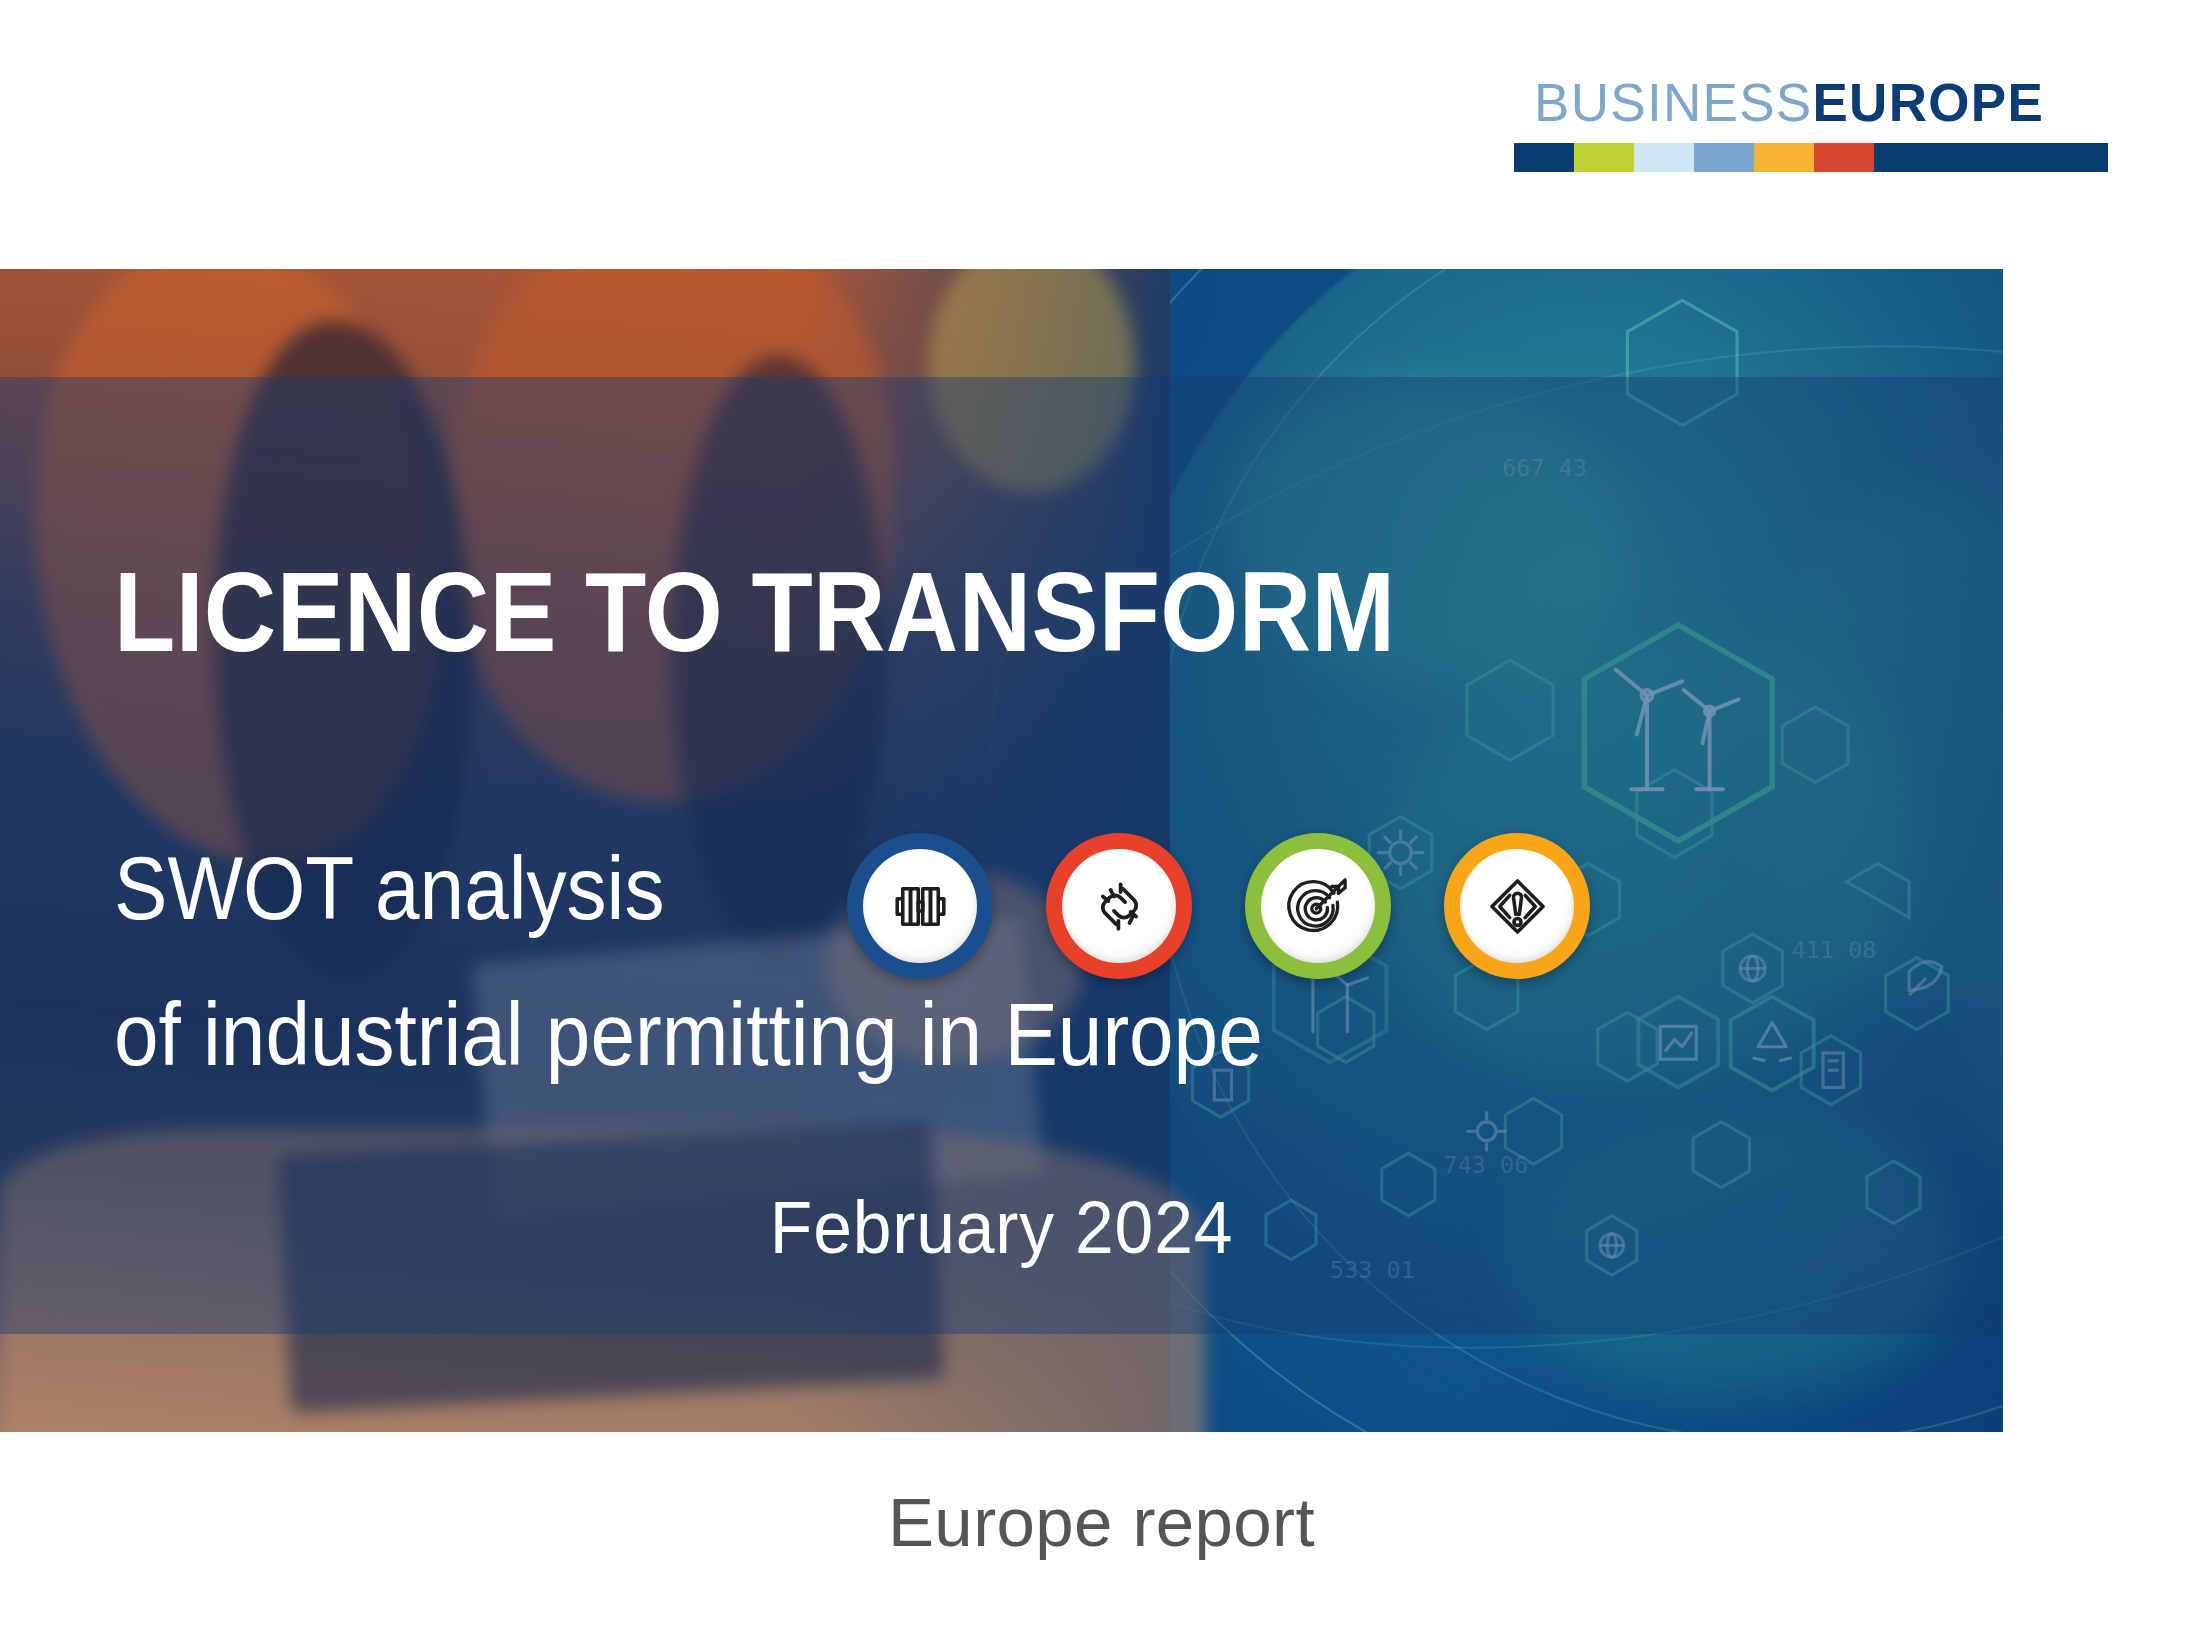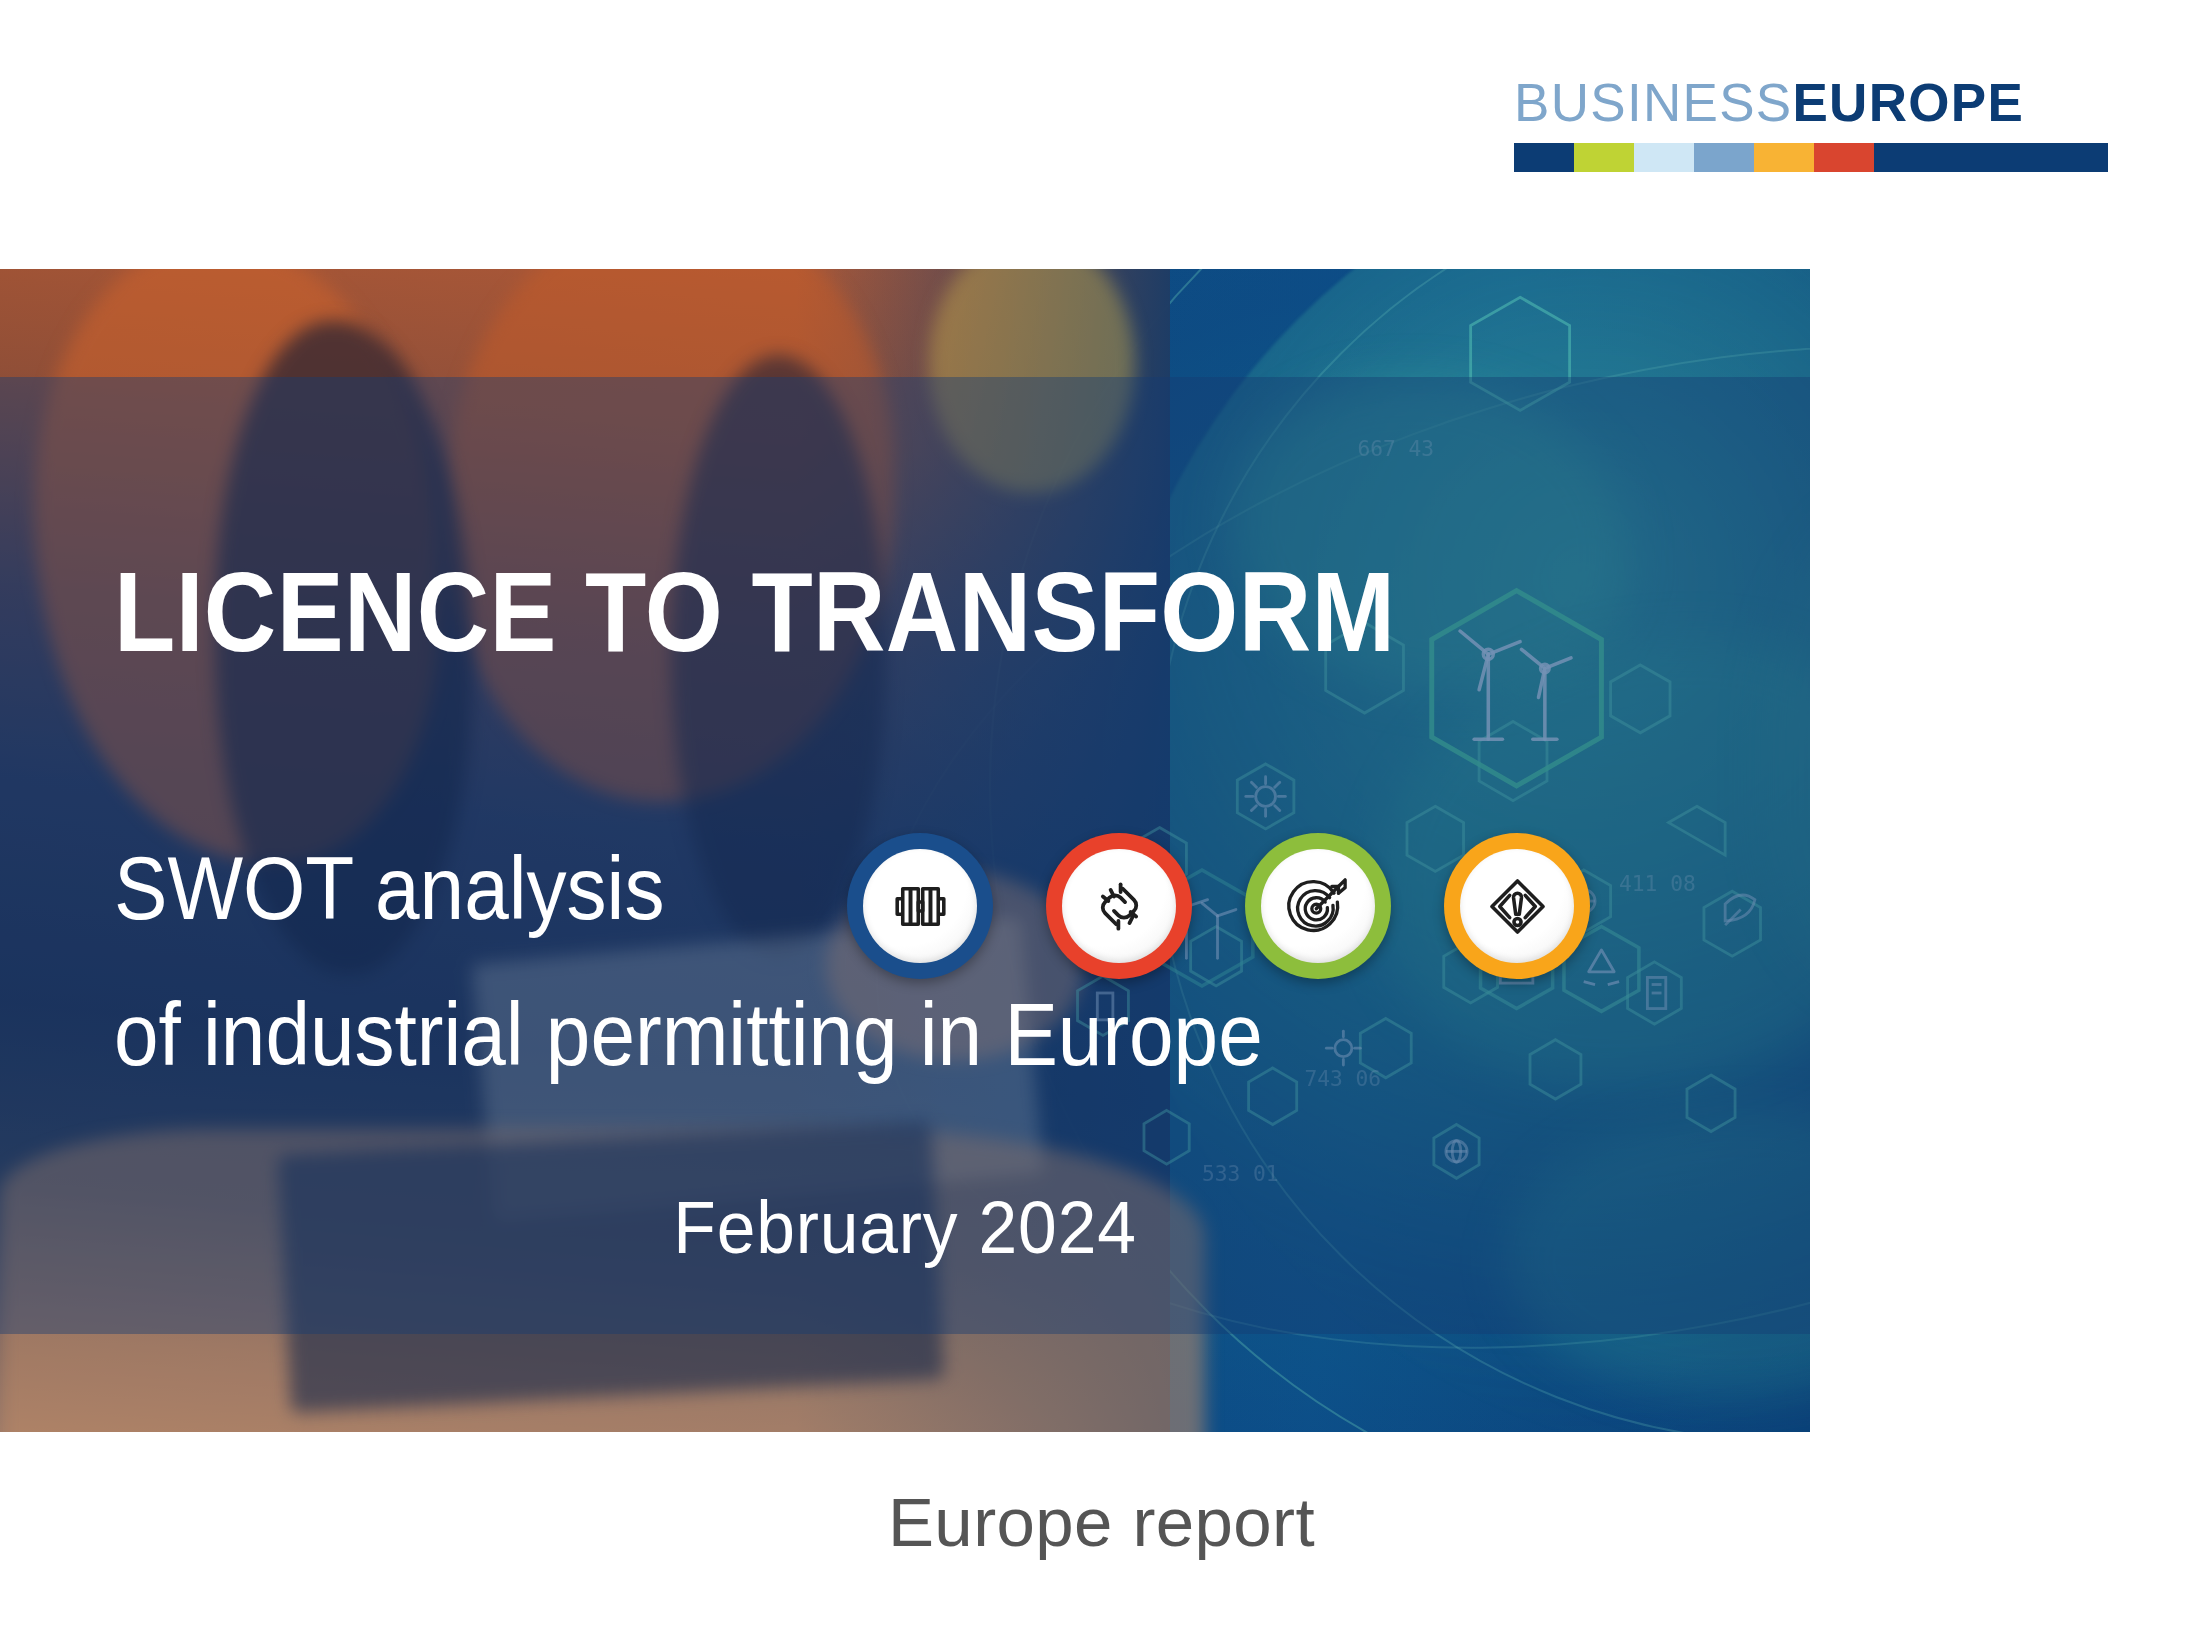--- a/index.html
+++ b/index.html
@@ -30,36 +30,37 @@
     width: 594px;
   }
   .logo-wordmark {
     font-family: "Liberation Sans", sans-serif;
     font-size: 53px;
     font-weight: 400;
     letter-spacing: 1.3px;
     line-height: 1;
     white-space: nowrap;
     text-align: left;
+    margin-left: 20px;
   }
   .logo-business { color: #7FA6CB; }
   .logo-europe   { color: #0C3C74; font-weight: 700; }
   .logo-bar {
     margin-top: 13.8px;
     height: 29px;
     display: flex;
     width: 100%;
   }
   .logo-bar span { display: block; height: 100%; }
 
   
   .banner {
     position: absolute;
     left: 0; top: 269px;
-    width: 1810px;
+    width: 2003px;
     height: 1163px;
     overflow: hidden;
     background: #0B3A6B;
   }
 
   
   .bg-blue {
     position: absolute; inset: 0;
     background:
       radial-gradient(circle at 78% 52%, rgba(22,120,132,0.55) 0%, rgba(16,74,120,0.25) 38%, rgba(10,48,96,0) 62%),

